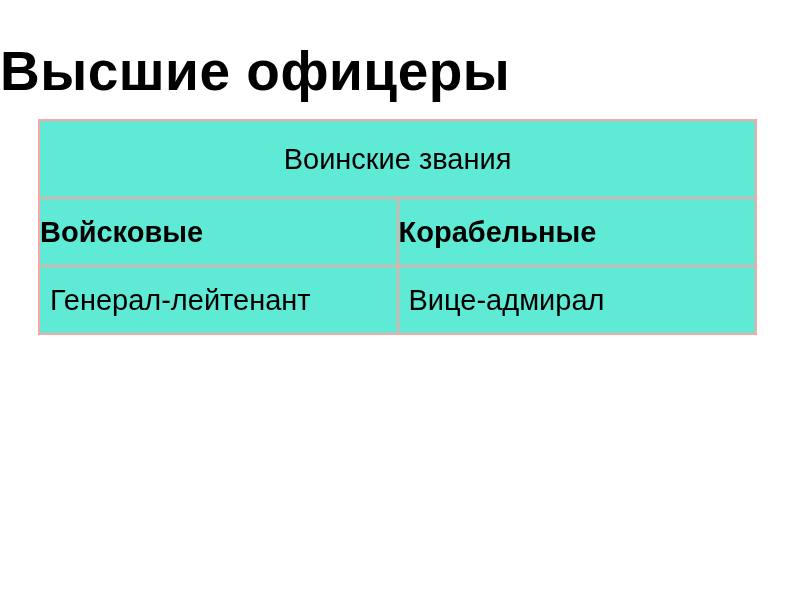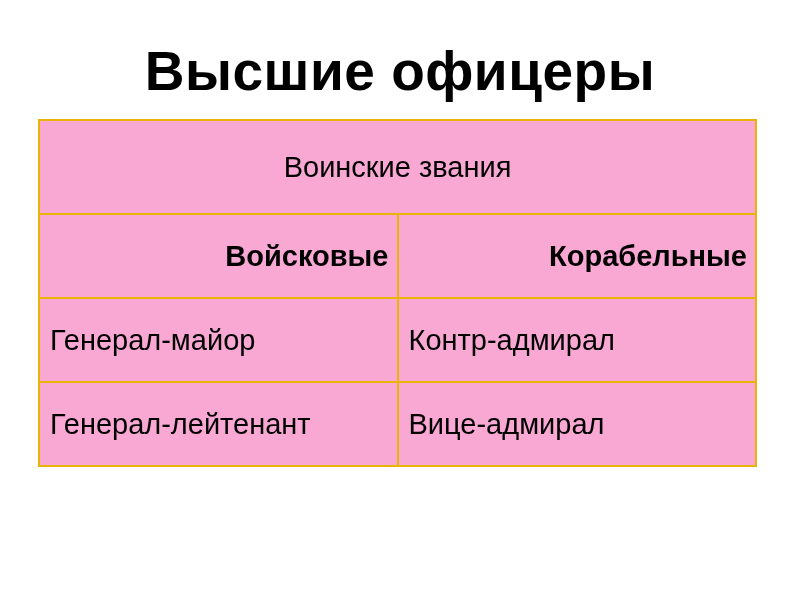--- a/index.html
+++ b/index.html
@@ -14,50 +14,49 @@
     font-family: "Liberation Sans", sans-serif;
     color: #000000;
     overflow: hidden;
   }
   .slide-title {
     position: absolute;
     top: 44px;
     left: 0;
     width: 800px;
     margin: 0;
-    text-align: center;
     font-size: 55px;
     font-weight: bold;
     letter-spacing: 0.5px;
     line-height: 1;
   }
   table.ranks-table {
     position: absolute;
     left: 38px;
     top: 119px;
     width: 719px;
     border-collapse: collapse;
     table-layout: fixed;
   }
   .ranks-table th,
   .ranks-table td {
-    border: 2px solid #eab308;
+    border: 2px solid #fca5a5;
     font-size: 29px;
     font-weight: normal;
-    padding: 8px;
-    background: #f9a8d4;
+    padding: 0;
+    background: #5eead4;
     vertical-align: middle;
   }
   .caption-cell {
     height: 76px;
     text-align: center;
   }
   .col-header {
     height: 66px;
-    text-align: right;
+    text-align: left;
     font-weight: bold !important;
   }
   .rank-cell {
     height: 66px;
     text-align: left;
     padding-left: 10px !important;
   }
 </style>
 </head>
 <body>
@@ -69,21 +68,17 @@
     <tr>
       <th colspan="2" class="caption-cell">Воинские звания</th>
     </tr>
     <tr>
       <th class="col-header">Войсковые</th>
       <th class="col-header">Корабельные</th>
     </tr>
   </thead>
   <tbody>
     <tr>
-      <td class="rank-cell">Генерал-майор</td>
-      <td class="rank-cell">Контр-адмирал</td>
-    </tr>
-    <tr>
       <td class="rank-cell">Генерал-лейтенант</td>
       <td class="rank-cell">Вице-адмирал</td>
     </tr>
   </tbody>
 </table>
 
 </body></html>

